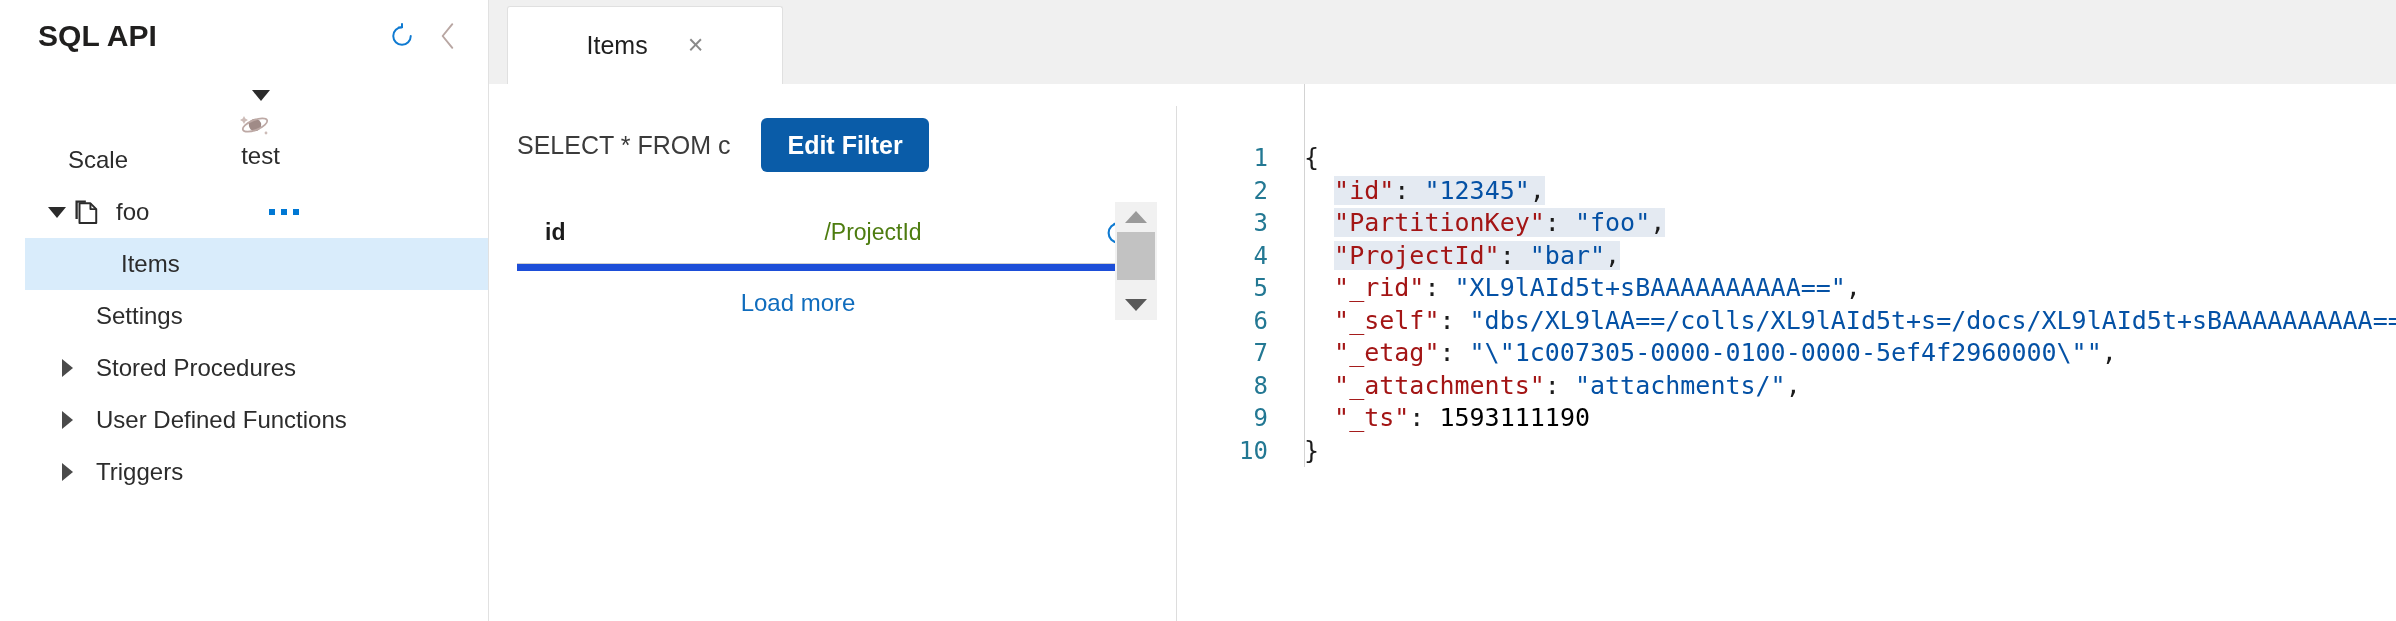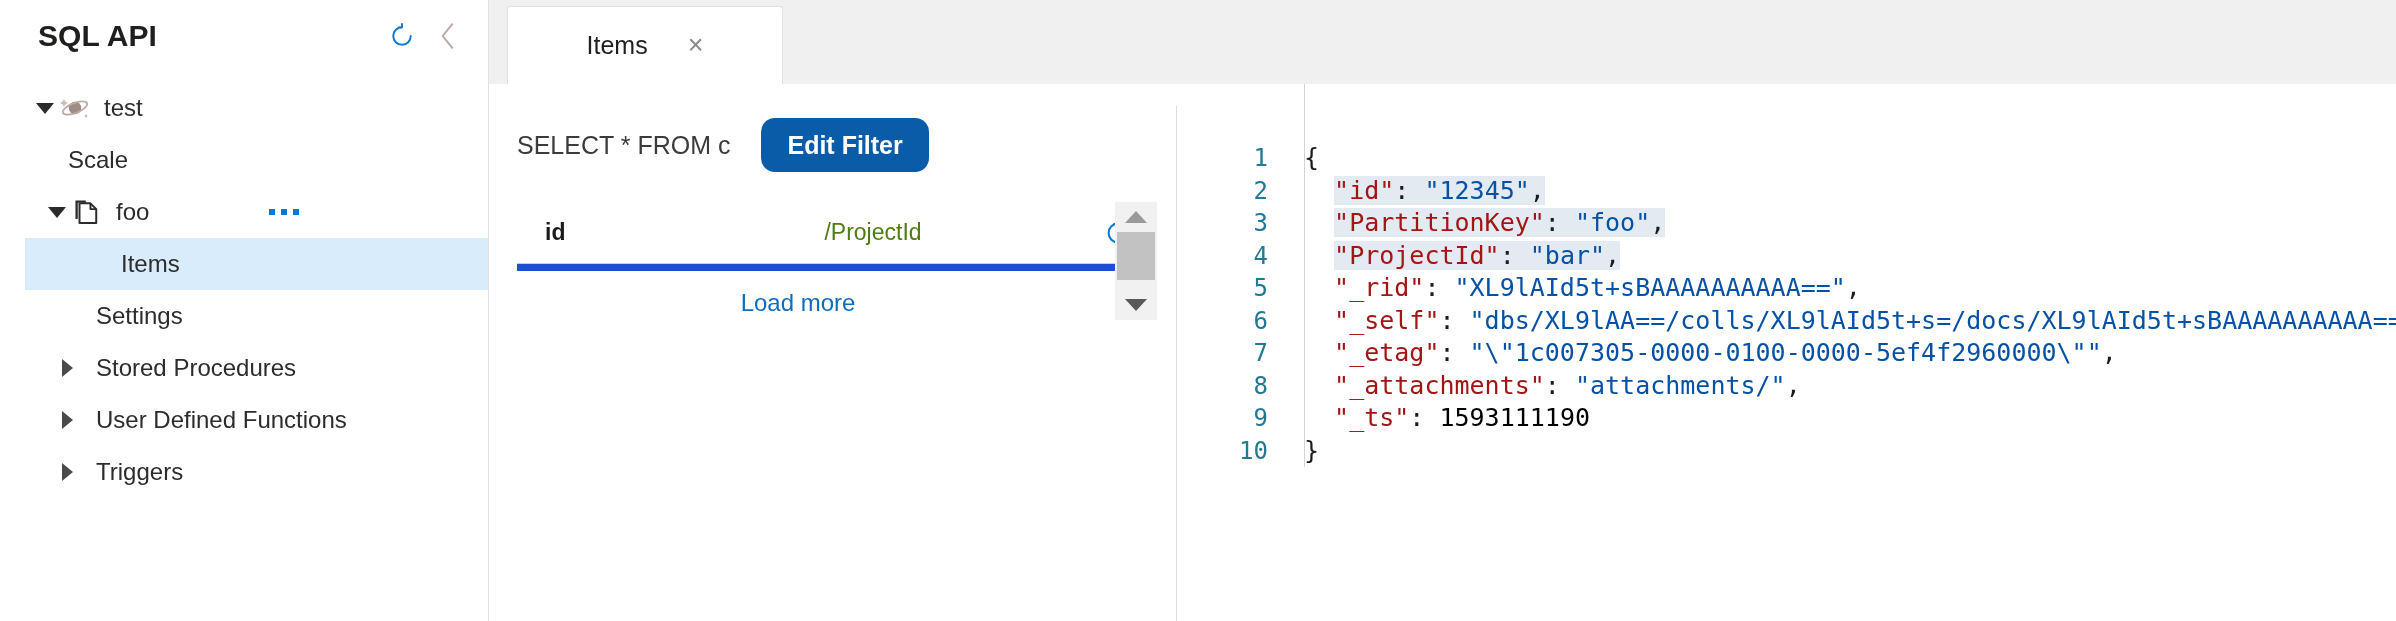--- a/index.html
+++ b/index.html
@@ -110,21 +110,21 @@
     gap: 6px;
     cursor: pointer;
   }
   .ellipsis-btn i {
     display: block;
     width: 6px; height: 6px;
     background: #0078d4;
   }
 
   
-  .lvl1 { padding-left: 32px; }
+  .lvl1 { padding-left: 32px; flex-direction: column; }
   .lvl2 { padding-left: 68px; }
   .lvl3 { padding-left: 96px; }
 
   .sidebar-divider {
     position: absolute;
     top: 0;
     right: 0;
     width: 1px;
     height: 621px;
     background: #e1e1e1;
@@ -215,21 +215,21 @@
     background: #0a5ca8;
     color: #ffffff;
     border: none;
     font-size: 25px;
     font-weight: 600;
     font-family: "Liberation Sans", sans-serif;
     padding: 0 26px;
     height: 54px;
     line-height: 54px;
     cursor: pointer;
-    border-radius: 14px;
+    border-radius: 6px;
   }
 
   .grid-wrap {
     position: relative;
     margin: 30px 0 0 28px;
     width: 640px;
     box-sizing: border-box;
   }
   .grid {
     position: relative;

